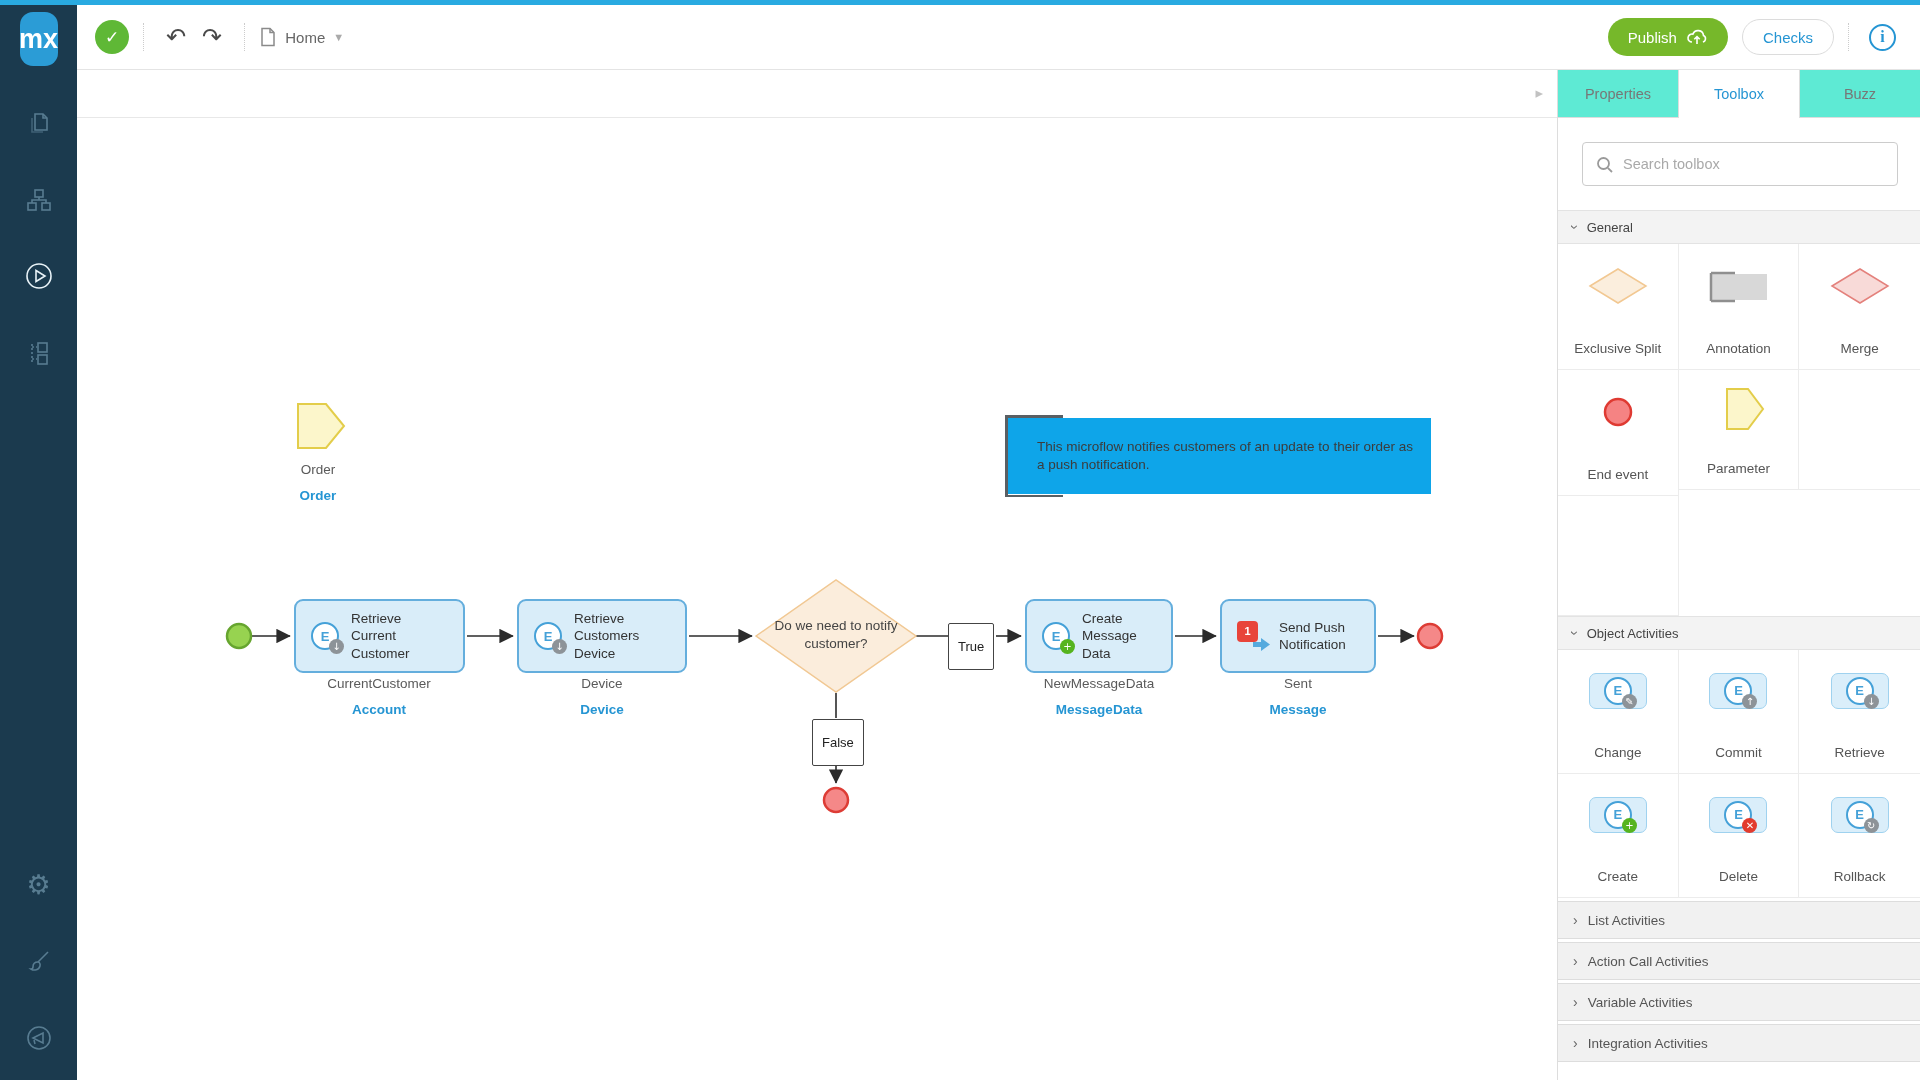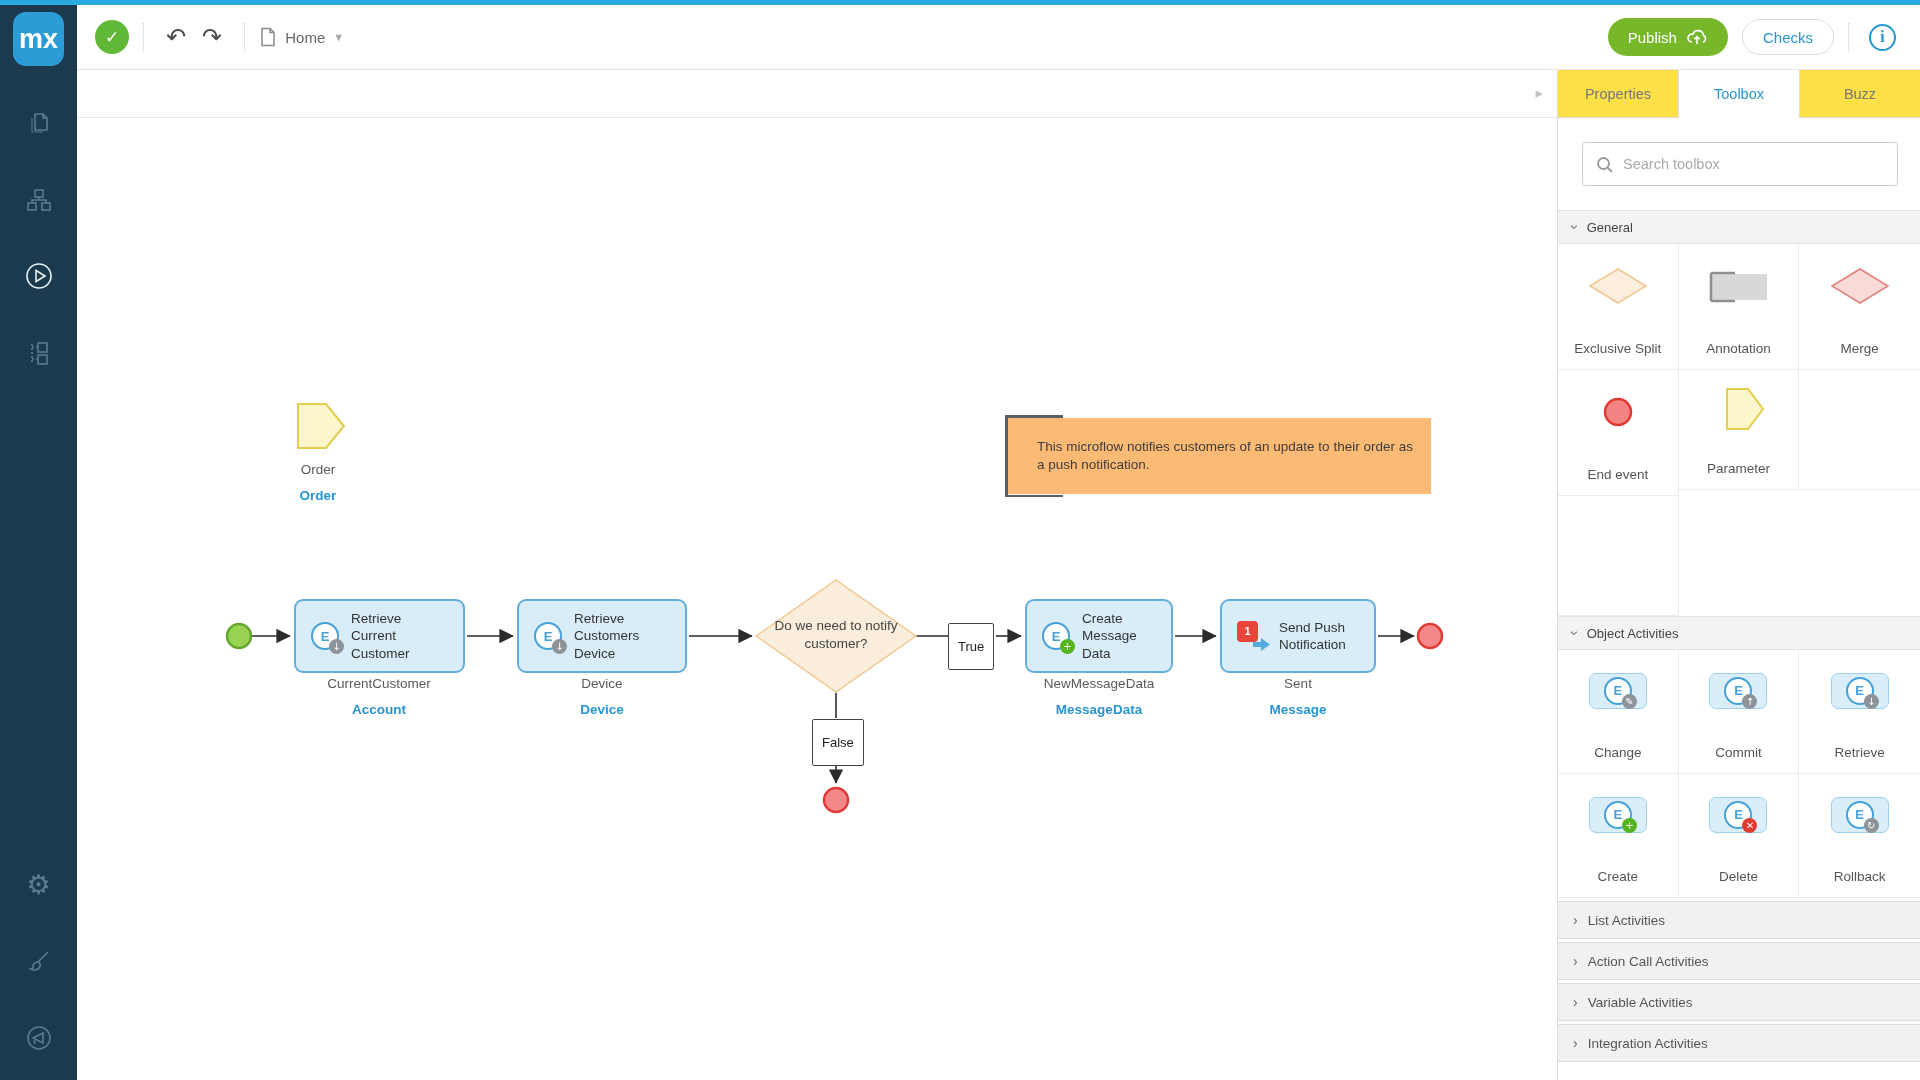--- a/index.html
+++ b/index.html
@@ -3,21 +3,21 @@
 <meta charset="utf-8">
 <style>
   * { box-sizing: border-box; margin:0; padding:0; }
   html,body { width:1920px; height:1080px; overflow:hidden; background:#fff;
     font-family:"Liberation Sans","DejaVu Sans",sans-serif; }
   .topline { position:absolute; left:0; top:0; width:1920px; height:5px; background:#29aae1; z-index:30;}
 
   
   .sidebar { position:absolute; left:0; top:0; width:77px; height:1080px; background:#1b3a4e; z-index:20;
     display:flex; flex-direction:column; align-items:center;}
-  .logo { margin-top:12px; width:51px; height:54px; border-radius:13px; background:#2b9cd6;
+  .logo { margin-top:12px; width:38px; height:54px; border-radius:13px; background:#2b9cd6;
     color:#fff; font-weight:bold; font-size:27px; display:flex; align-items:center; justify-content:center;}
   .side-ic { position:absolute; left:0; width:77px; height:56px; display:flex; align-items:center; justify-content:center;
     color:#587c91; cursor:pointer;}
   .side-ic.active { color:#e9f3f8; }
   .side-ic svg { stroke:currentColor; fill:none; stroke-width:1.6; }
   .gear-glyph { font-size:27px; line-height:1; font-family:"DejaVu Sans",sans-serif;}
 
   
   .toolbar { position:absolute; left:77px; top:5px; width:1843px; height:65px; background:#fff;
     border-bottom:1px solid #e4e4e4; display:flex; align-items:center; padding:0 24px 0 18px; z-index:10;}
@@ -57,33 +57,33 @@
   .pushicon { position:relative; width:30px; height:30px; flex:0 0 30px;}
   .pushcard { position:absolute; left:0; top:0; width:21px; height:21px; background:#e8443a; border-radius:4px;
     color:#fff; font-size:11px; font-weight:bold; text-align:center; line-height:20px;}
   .pusharrow { position:absolute; right:-4px; bottom:-1px;}
   .node-caption { position:absolute; width:160px; text-align:center; font-size:13.5px; color:#5a5a5a;}
   .node-entity { position:absolute; width:160px; text-align:center; font-size:13.5px; color:#2595d3; font-weight:bold;}
   .decision-label { position:absolute; left:694px; top:499px; width:130px; text-align:center;
     font-size:13.5px; color:#444; line-height:1.3;}
   .edge-label { position:absolute; background:#fff; border:1.5px solid #444; border-radius:2px;
     font-size:13px; color:#222; padding:15px 9px;}
-  .annotation { position:absolute; left:930px; top:300px; width:424px; height:76px; background:#fdba74;
+  .annotation { position:absolute; left:930px; top:300px; width:424px; height:76px; background:#0ea5e9;
     display:flex; align-items:center; padding:0 18px 0 30px;}
   .annotation-text { font-size:13.5px; color:#3c3c3c; line-height:1.35; }
   .abr-v { position:absolute; left:-2px; top:-3px; bottom:-3px; width:2.5px; background:#5a5f63;}
   .abr-h { position:absolute; left:-2px; width:58px; height:2.5px; background:#5a5f63;}
   .abr-h.t { top:-3px;} .abr-h.b { bottom:-3px;}
 
   
   .rpanel { position:absolute; left:1557px; top:70px; width:363px; height:1010px; background:#fff;
     border-left:1px solid #ddd;}
   .rtabs { display:flex; height:48px;}
   .rtab { flex:1; display:flex; align-items:center; justify-content:center; font-size:14.5px;
-    background:#fde047; color:#777; border-left:1px solid #ddd; border-bottom:1px solid #ddd; cursor:pointer;}
+    background:#5eead4; color:#777; border-left:1px solid #ddd; border-bottom:1px solid #ddd; cursor:pointer;}
   .rtab:first-child { border-left:none;}
   .rtab.active { background:#fff; color:#2595d3; border-bottom:none;}
   .search-wrap { padding:24px 22px 24px 24px;}
   .search-box { position:relative; height:44px; border:1px solid #ccc; border-radius:4px; background:#fff;}
   .search-box svg { position:absolute; left:13px; top:13px; stroke:#9a9a9a; fill:none; stroke-width:1.8;}
   .search-input { position:absolute; left:40px; top:0; width:calc(100% - 46px); height:42px; border:none; outline:none;
     font-size:14.5px; color:#0f766e; font-family:inherit;}
   .search-input::placeholder { color:#a9a9a9;}
   .sec-head { height:34px; background:#f3f3f3; border-top:1px solid #e3e3e3; border-bottom:1px solid #e3e3e3;
     display:flex; align-items:center; padding-left:15px; gap:9px; font-size:13px; color:#444; cursor:pointer;}

